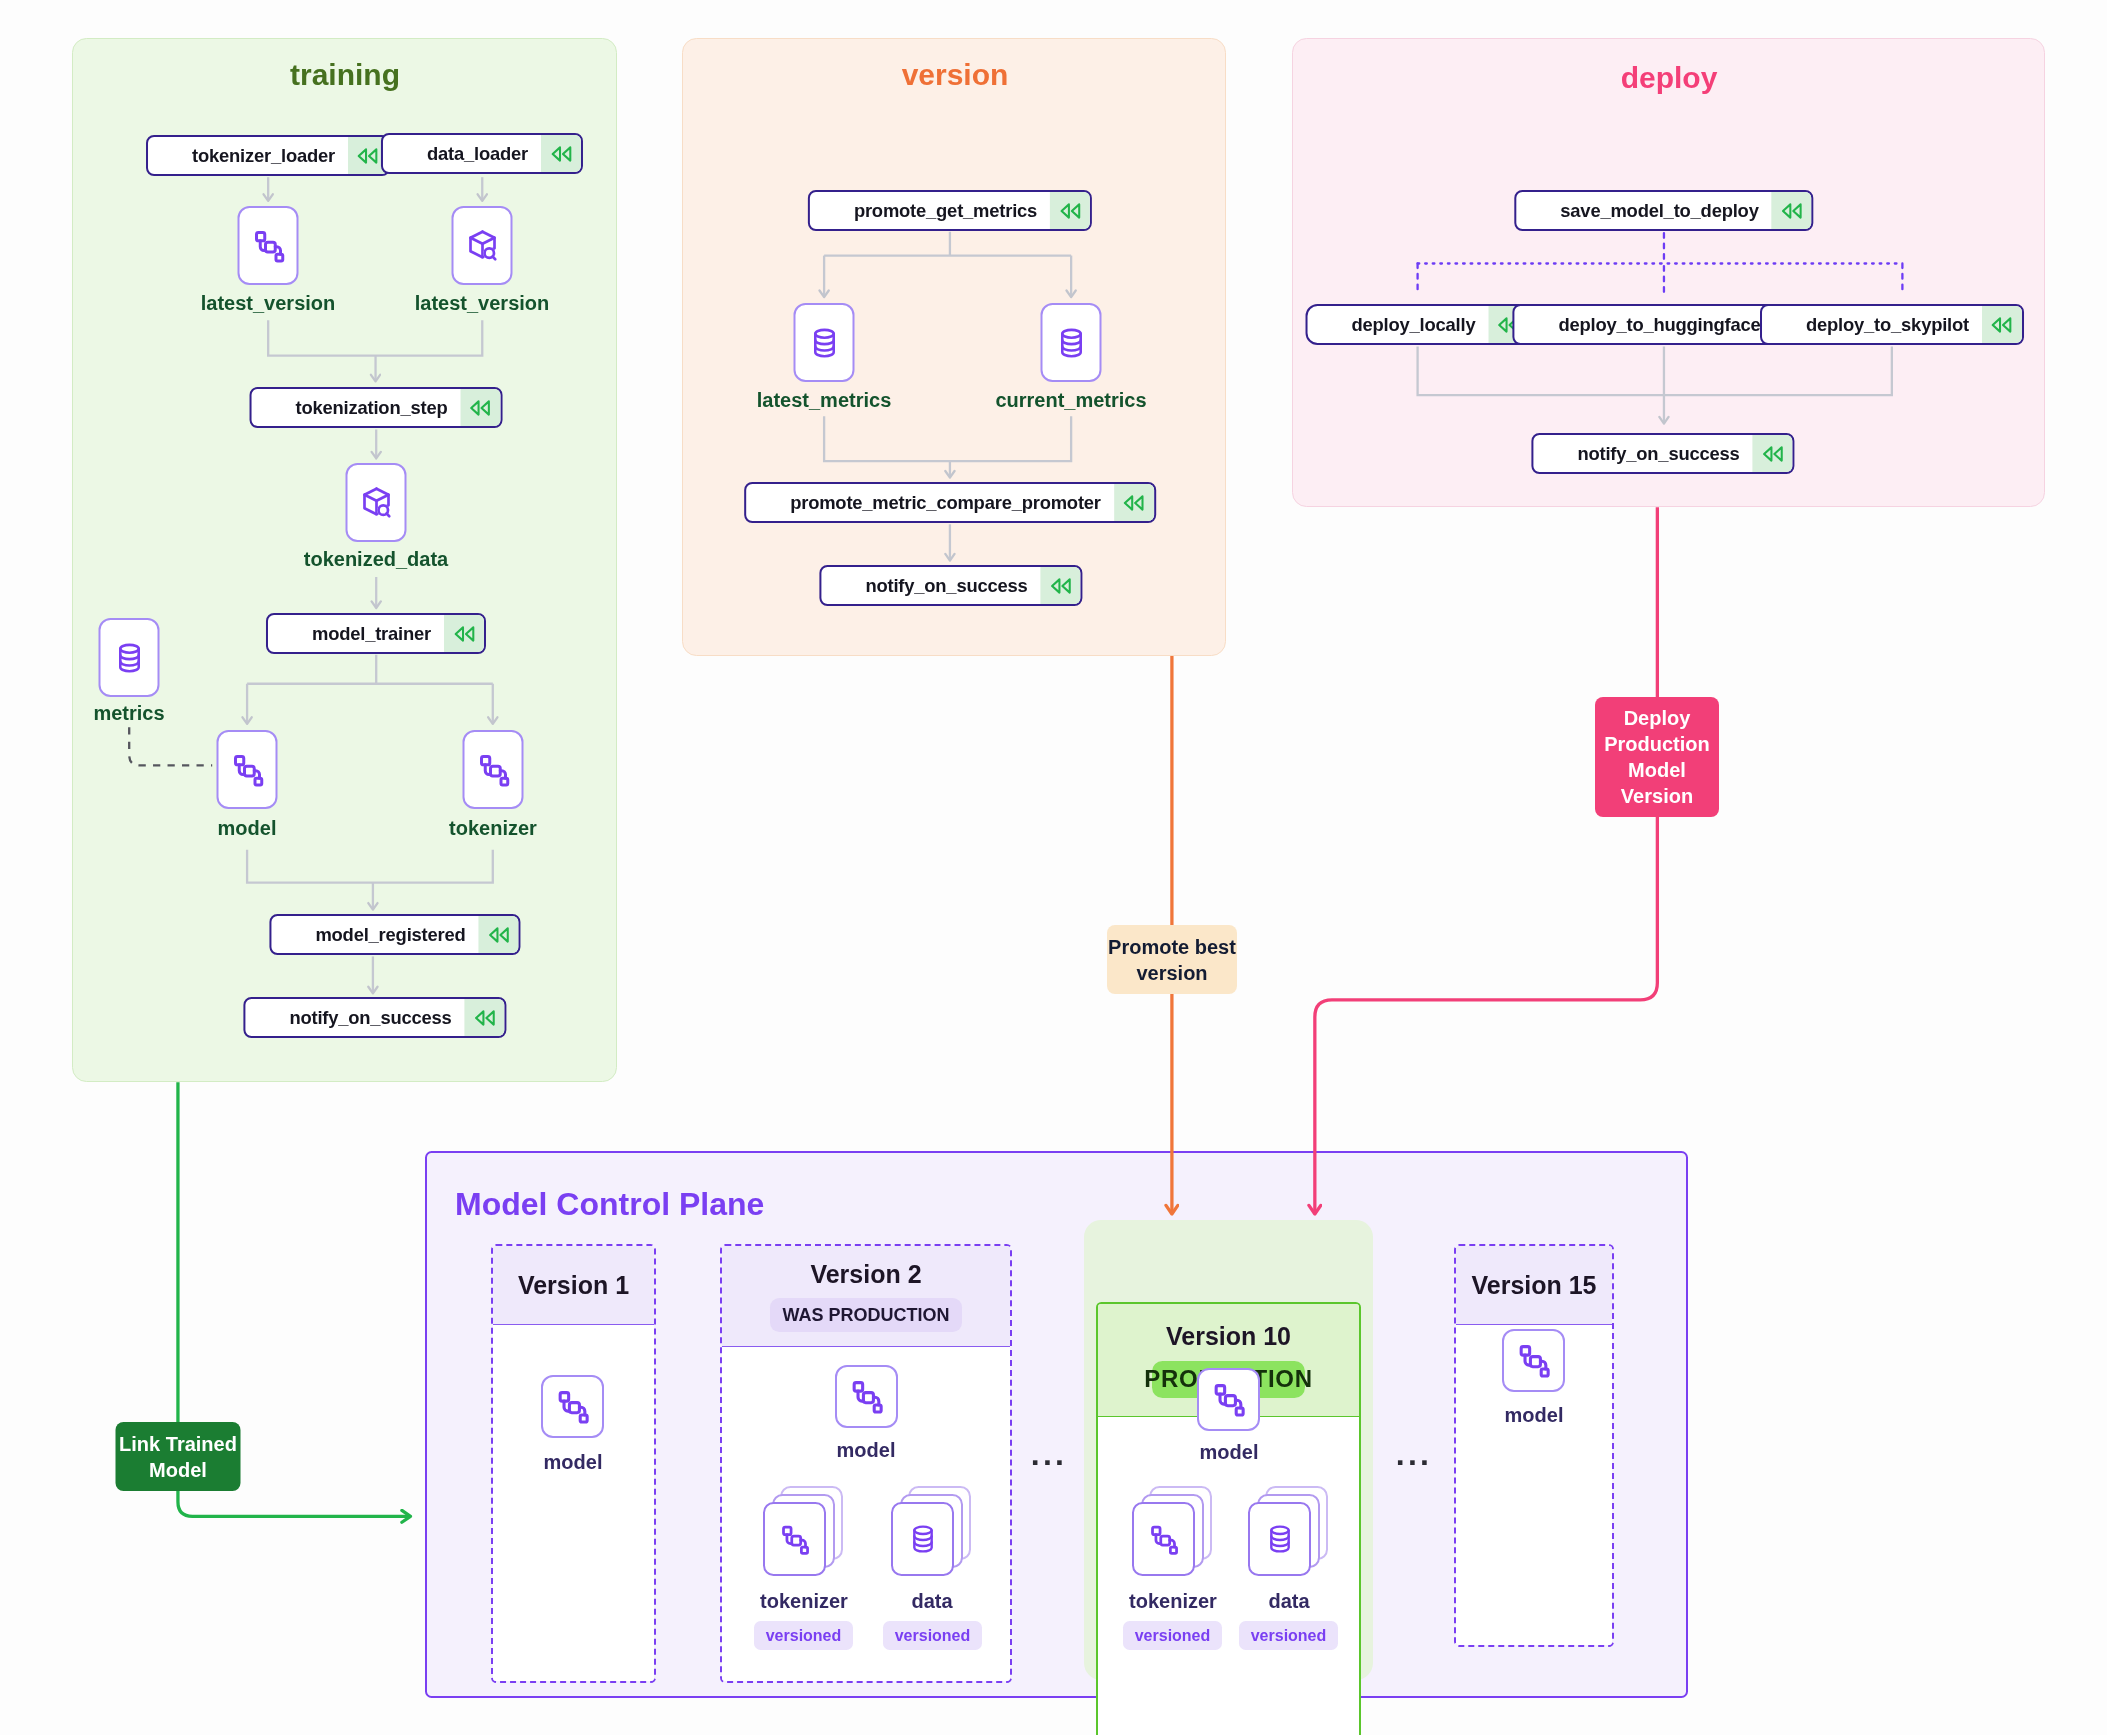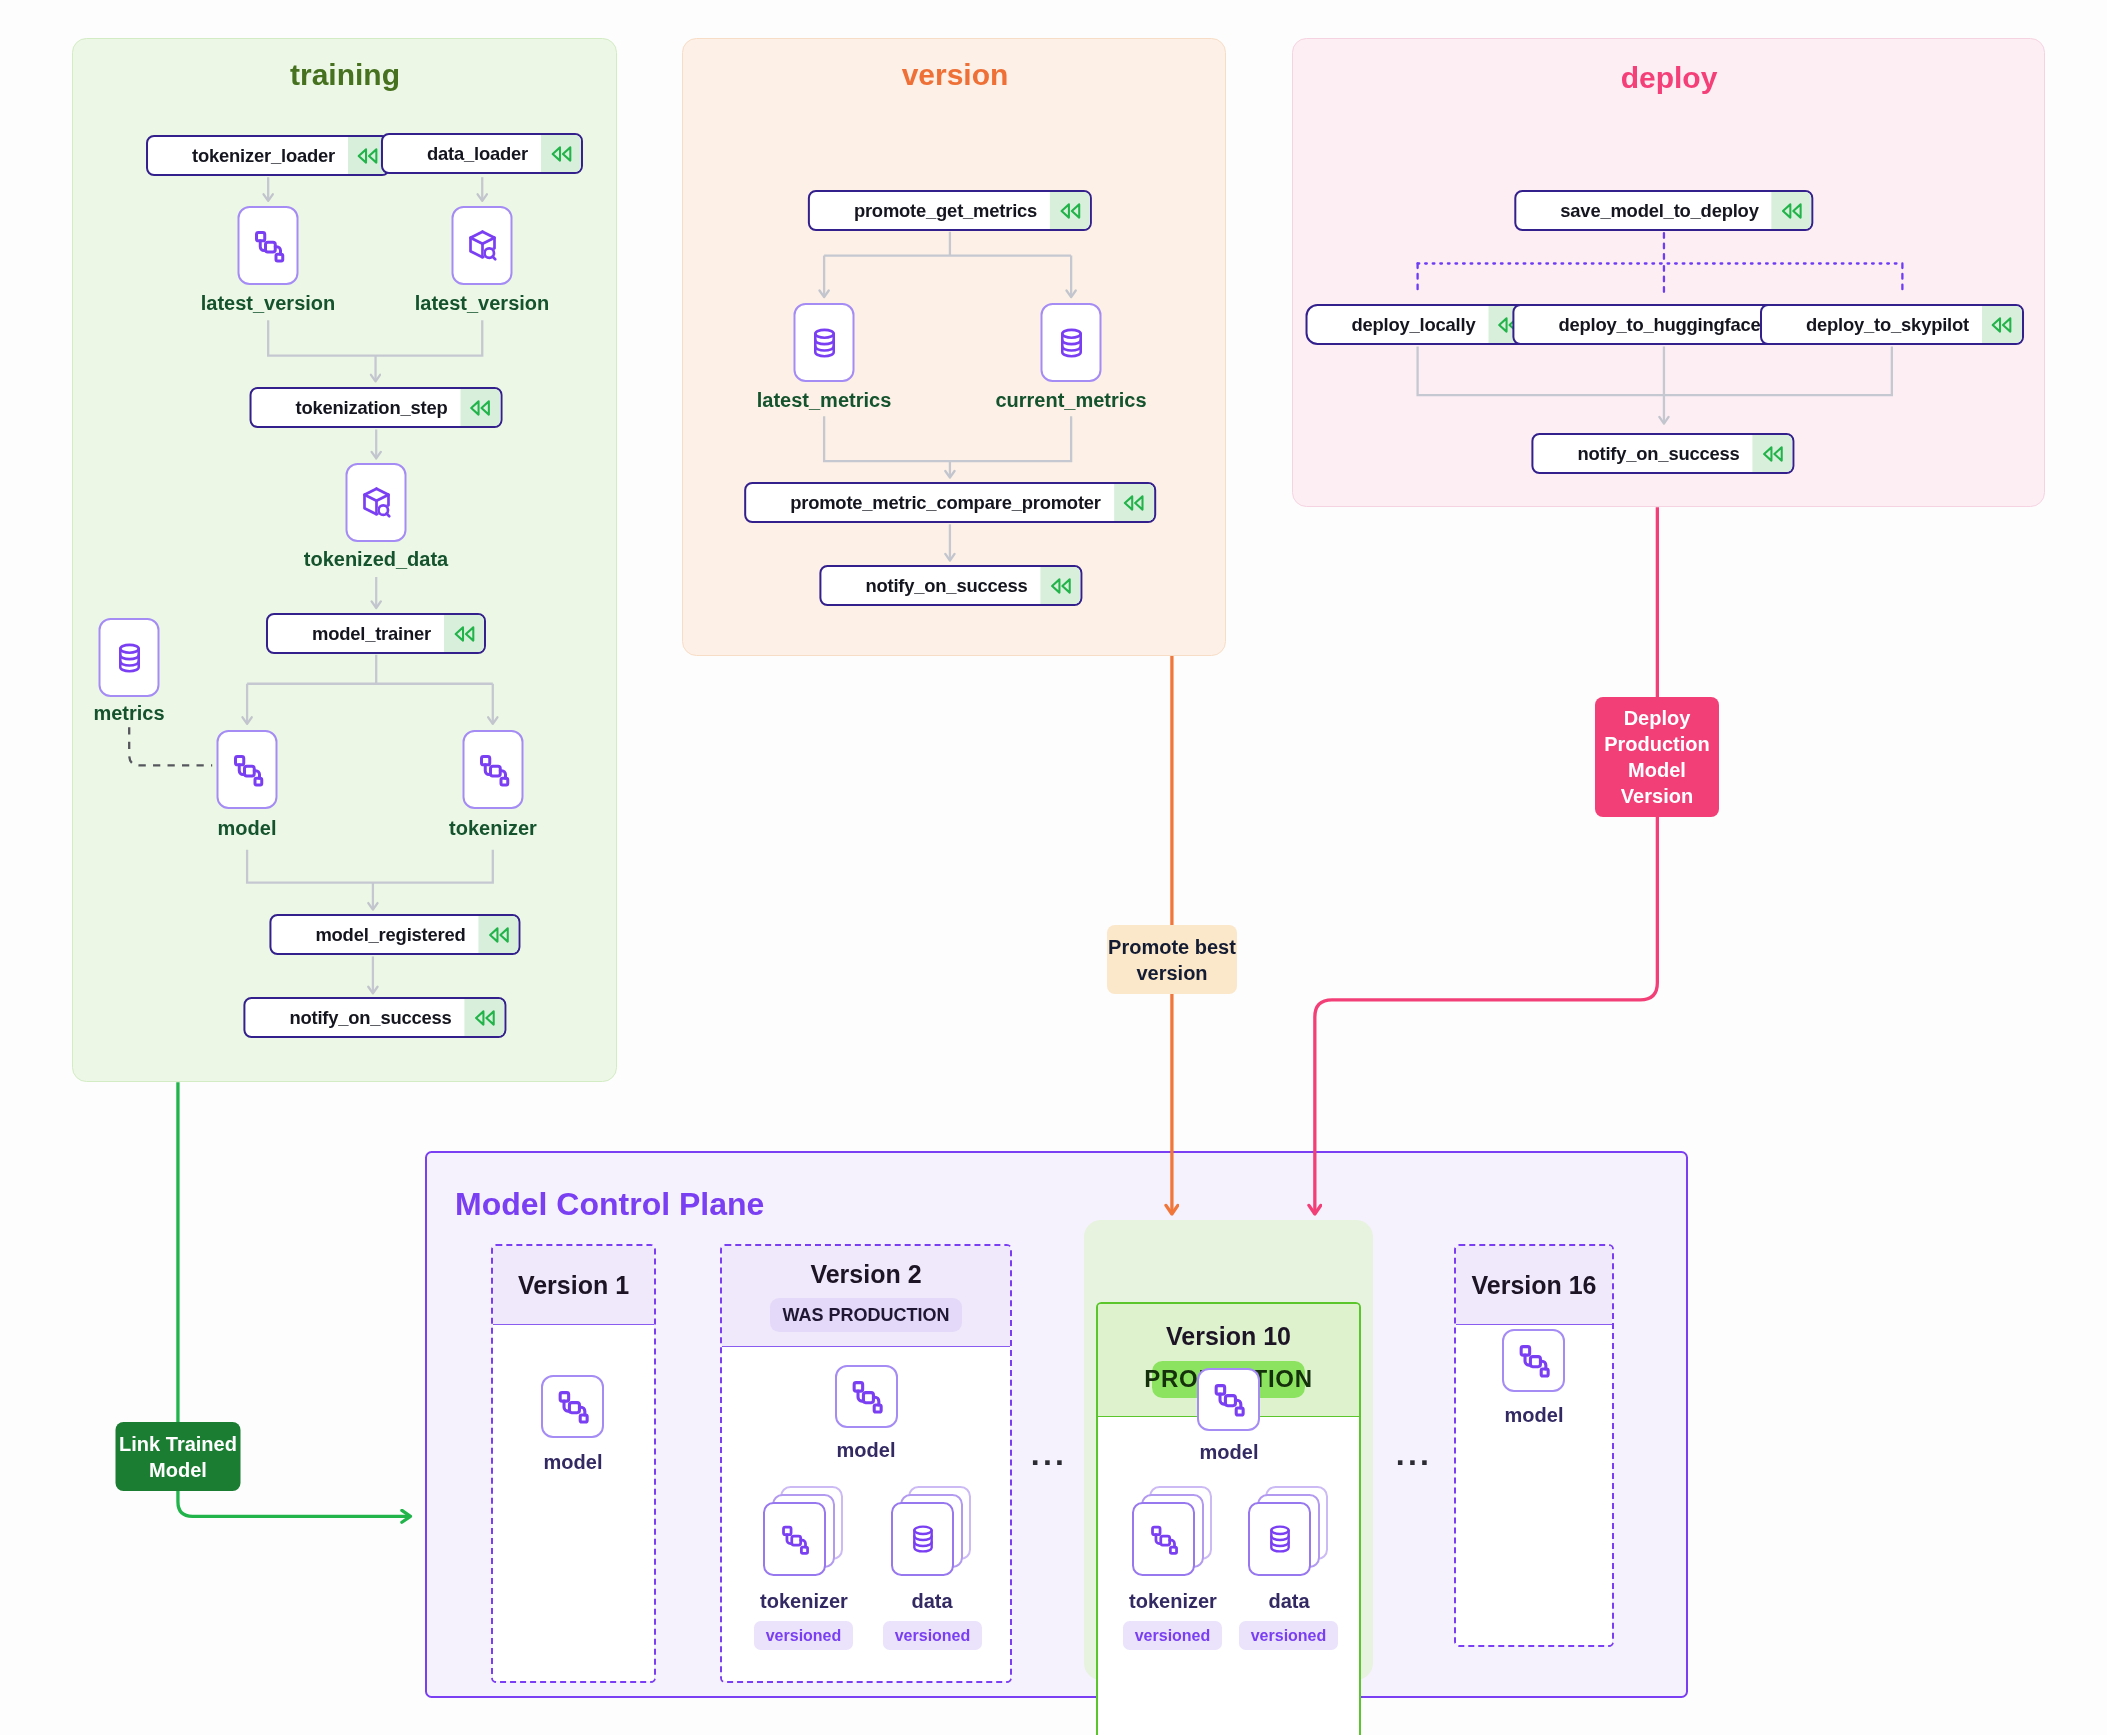--- a/index.html
+++ b/index.html
@@ -420,21 +420,21 @@
 </div>
 <div class="mlabel" style="left:1173px;top:1590px;">tokenizer</div>
 <div class="mlabel" style="left:1289px;top:1590px;">data</div>
 <div class="vpill" style="left:1123px;top:1621px;">versioned</div>
 <div class="vpill" style="left:1239px;top:1621px;">versioned</div>
 
 <div class="ellipsis" style="left:1414px;top:1436px;">...</div>
 
 <div class="version" style="left:1454px;top:1244px;width:160px;height:403px;">
   <div class="v-header" style="height:78px;">
-    <div class="v-name">Version 16</div>
+    <div class="v-name">Version 15</div>
   </div>
   <div class="v-body"></div>
 </div>
 <div class="mcard" style="left:1502px;top:1329px;">
   <svg width="37" height="37" viewBox="0 0 48 48">
       <use href="#ic-model"></use>
     </svg>
 </div>
 <div class="mlabel" style="left:1534px;top:1404px;">model</div>
 

